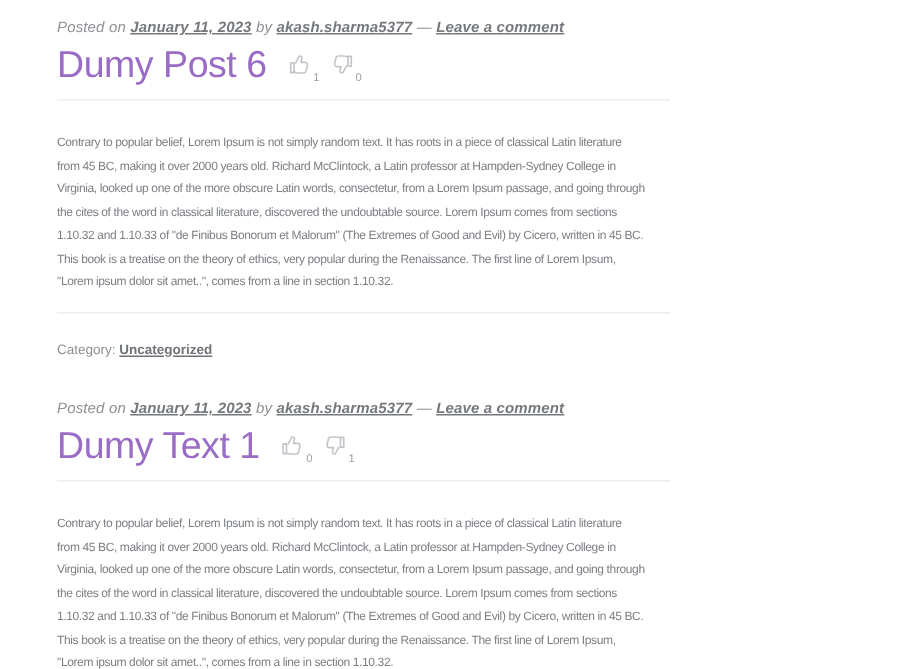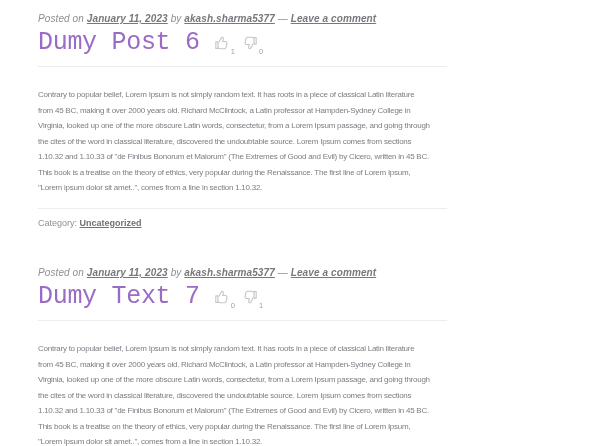--- a/index.html
+++ b/index.html
@@ -38,21 +38,20 @@
     align-items: flex-start;
   }
   .post-title {
     font-size: 25px;
     font-weight: 300;
     letter-spacing: -0.3px;
     color: var(--title-purple, #9a6cc5);
     line-height: 32px;
     cursor: pointer;
     white-space: nowrap;
-    font-family: Liberation Mono, monospace;
   }
   .reactions {
     display: flex;
     align-items: flex-start;
     margin-left: 14px;
     margin-top: 8px;
   }
   .reaction { display: flex; align-items: flex-start; cursor: pointer; }
   .reaction + .reaction { margin-left: 7px; }
   .reaction svg { display: block; }
@@ -75,21 +74,21 @@
     margin-top: 20px;
     font-size: 8px;
     line-height: 15.5px;
     letter-spacing: -0.25px;
     color: #7b7e83;
     white-space: pre-line;
     width: 470px;
   }
   .ftr-rule { margin-top: 12px; }
   .category-line {
-    margin-top: 9px;
+    margin-top: 19px;
     font-size: 9px;
     color: #8d9094;
   }
   .category-line .meta-link {
     color: #6f7277;
     font-weight: 700;
     text-decoration: underline;
     cursor: pointer;
   }
 
@@ -158,21 +157,21 @@
   <article class="post post-1">
     <div class="meta">
       <span>Posted on</span>
       <span class="meta-link">January 11, 2023</span>
       <span>by</span>
       <span class="meta-link">akash.sharma5377</span>
       <span class="sep">—</span>
       <span class="meta-link">Leave a comment</span>
     </div>
     <div class="title-row">
-      <h2 class="post-title">Dumy Text 7</h2>
+      <h2 class="post-title">Dumy Text 1</h2>
       <div class="reactions">
         <span class="reaction">
           <svg width="16" height="16" viewBox="0 0 22 22" fill="none" stroke="#c2c5c9" stroke-width="1.5" stroke-linejoin="round" stroke-linecap="round">
             <path d="M2.5 9.5h3v9h-3z"></path>
             <path d="M5.5 17.6c1 .9 2.1 1.2 3.7 1.2h5.1c1.15 0 2.1-.8 2.33-1.9l1.2-5.4c.28-1.27-.7-2.5-2-2.5h-3.9l.9-3.8c.23-1-.53-1.95-1.55-1.95-.58 0-1.1.32-1.37.83L7 9.5"></path>
           </svg>
           <span class="count">0</span>
         </span>
         <span class="reaction">
           <svg class="thumb-down-svg" width="16" height="16" viewBox="0 0 22 22" fill="none" stroke="#c2c5c9" stroke-width="1.5" stroke-linejoin="round" stroke-linecap="round">

